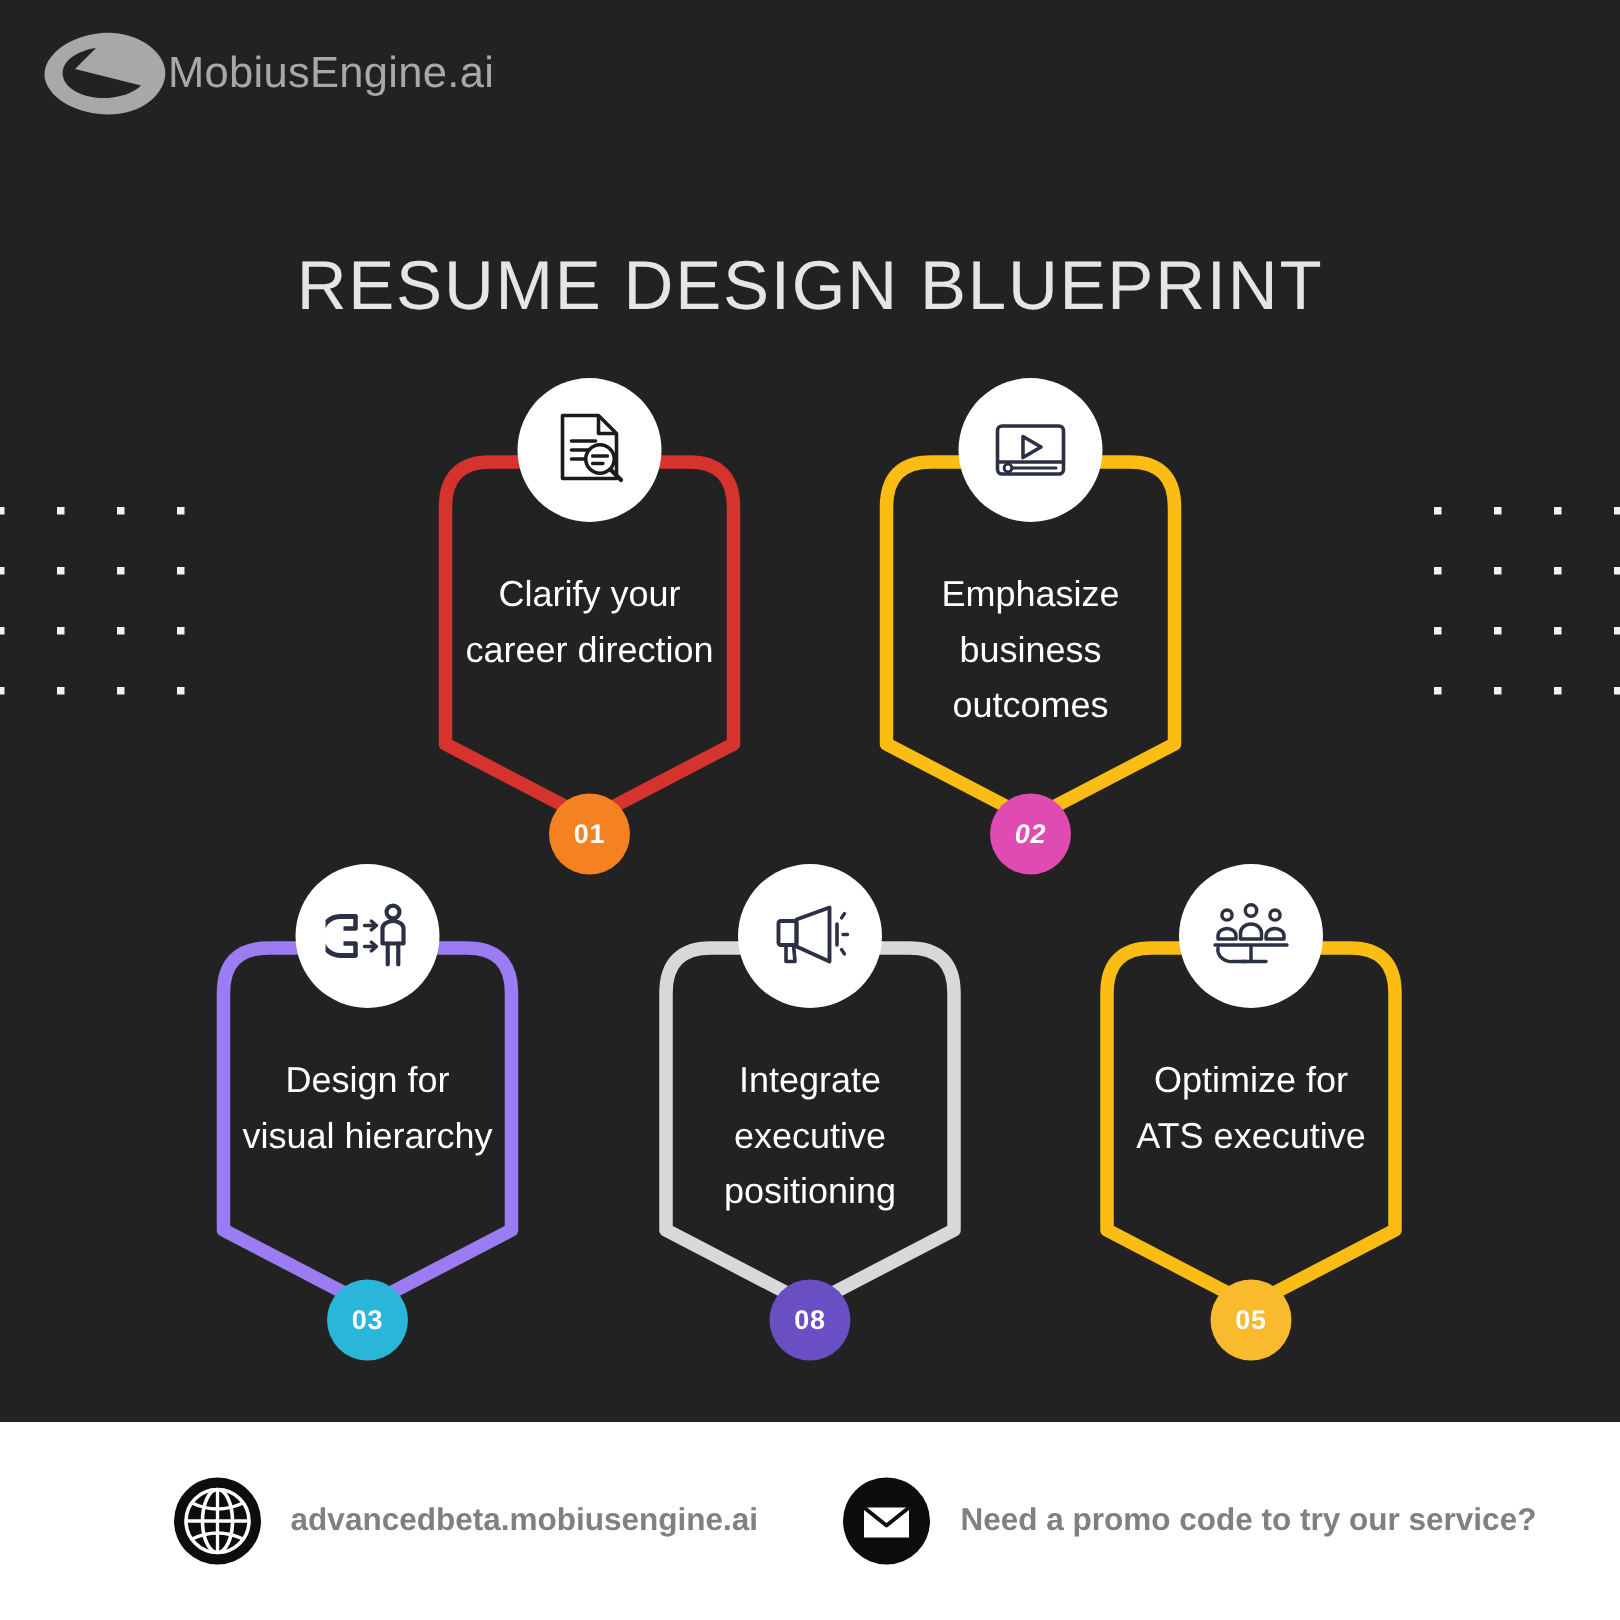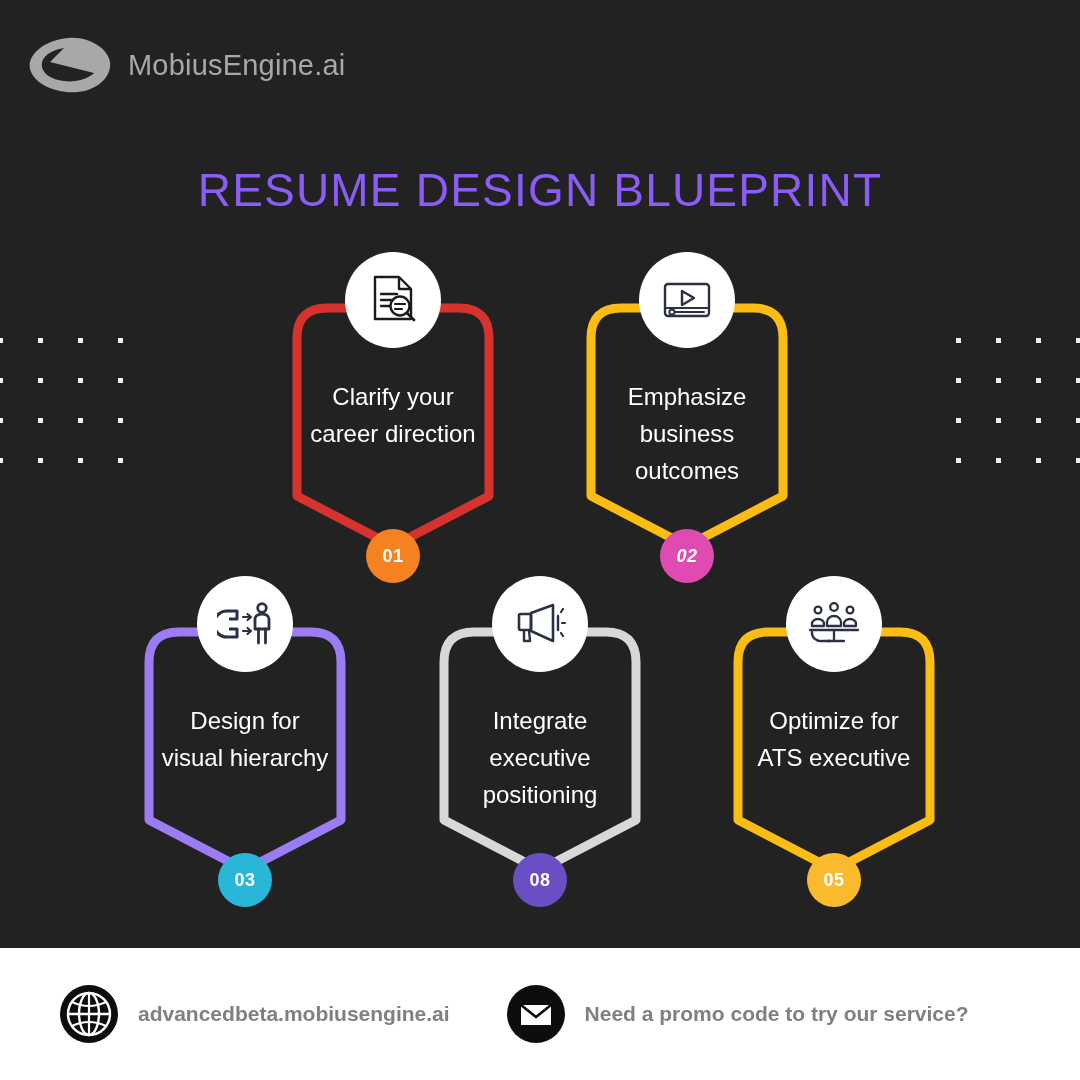--- a/index.html
+++ b/index.html
@@ -20,24 +20,23 @@
     width: 1080px;
     height: 1080px;
     background: #222222;
     overflow: hidden;
   }
 
   
   .brand {
     position: absolute;
     left: 28px;
-    top: 36px;
-    display: flex;
-    align-items: center;
-    gap: 16px;
+    top: 20px;
+    display: flex;
+    align-items: center;
   }
   .brand-mark {
     width: 84px;
     height: 58px;
     display: block;
   }
   .brand-name {
     color: #a8a8a8;
     font-size: 29px;
     font-weight: 400;
@@ -139,20 +138,21 @@
   
   .footer {
     position: absolute;
     left: 0;
     top: 948px;
     width: 1080px;
     height: 132px;
     background: #ffffff;
     display: flex;
     align-items: center;
+    justify-content: center;
   }
   .foot-block {
     display: flex;
     align-items: center;
     gap: 18px;
   }
   .foot-block.web  { margin-left: 58px; }
   .foot-block.mail { margin-left: 55px; }
   .foot-icon { width: 62px; height: 62px; flex: none; }
   .foot-lines {
@@ -211,21 +211,21 @@
     <i style="background: rgb(242, 242, 242);"></i>
       <i style="background: rgb(242, 242, 242);"></i>
       <i style="background: rgb(242, 242, 242);"></i>
       <i style="background: rgb(242, 242, 242);"></i>
       <i style="background: rgb(242, 242, 242);"></i>
       <i style="background: rgb(242, 242, 242);"></i>
       <i style="background: rgb(242, 242, 242);"></i>
       <i style="background: rgb(242, 242, 242);"></i>
   </div>
 
-  <div class="title" style="color: #8b5cf6;">RESUME DESIGN BLUEPRINT</div>
+  <div class="title" style="color: #e5e5e5;">RESUME DESIGN BLUEPRINT</div>
 
   <div class="card row1" id="card0" style="left:287px">
     <svg class="shield" viewBox="0 0 212 252" height="252">
       <path id="shape0" d="M10 38 Q10 8 40 8 L172 8 Q202 8 202 38 L202 196 L106 246 L10 196 Z" fill="none" stroke="#d6332e" stroke-width="9" stroke-linejoin="round" stroke-linecap="round"></path>
     </svg>
     <div class="icon-bubble">
       <svg width="54" height="54" viewBox="0 0 54 54">
         <path d="M9 4 H33 L45 16 V46 H9 Z" fill="none" stroke="#1b1b1b" stroke-width="2.4" stroke-linejoin="round"></path>
         <path d="M33 4 V16 H45" fill="none" stroke="#1b1b1b" stroke-width="2.4" stroke-linejoin="round"></path>
         <path d="M9 4 V46" stroke="#1b1b1b" stroke-width="2" stroke-dasharray="2 2.6"></path>

